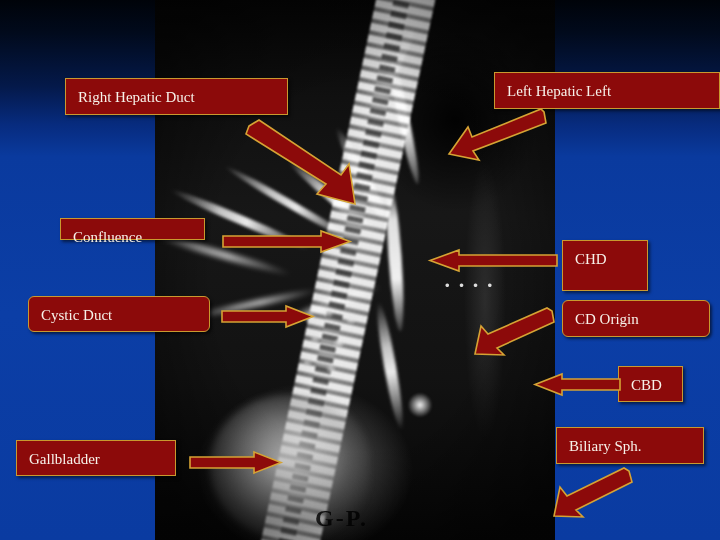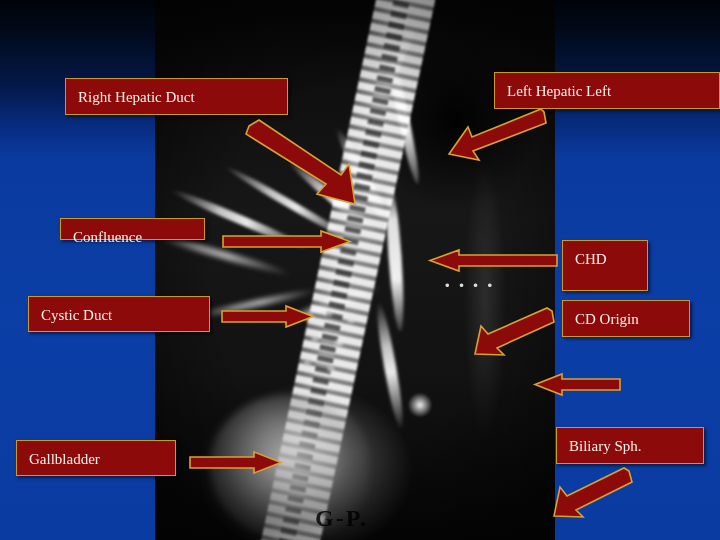--- a/index.html
+++ b/index.html
@@ -207,24 +207,25 @@
   </div>
 
   <div class="label" style="left:65px; top:78px; width:223px; height:37px;">Right Hepatic Duct</div>
 
   <div class="label" style="left:494px; top:72px; width:226px; height:37px;">Left Hepatic Left</div>
 
   <div class="label" style="left:60px; top:218px; width:145px; height:20px;">Confluence</div>
 
   <div class="label" style="left:562px; top:240px; width:86px; height:51px;">CHD</div>
 
-  <div class="label" style="left:28px; top:296px; width:182px; height:36px;">Cystic Duct</div>
-
-  <div class="label" style="left:562px; top:300px; width:128px; height:37px;">CD Origin</div>
-
+  <div class="label" style="left:28px; top:296px; width:182px; height:36px;border-radius:6px;">Cystic Duct</div>
+
+  <div class="label" style="left:562px; top:300px; width:148px; height:37px;border-radius:6px;">CD Origin</div>
+
+  <div class="label" style="left:618px; top:366px; width:65px; height:36px;">CBD</div>
 
   <div class="label" style="left:16px; top:440px; width:160px; height:36px;">Gallbladder</div>
 
   <div class="label" style="left:556px; top:427px; width:148px; height:37px;">Biliary Sph.</div>
 
   <svg class="arrow-svg" style="left:245px; top:120px;" width="120" height="90" viewBox="0 0 120 90">
     <polygon class="arrow-shape" points="4,6 14,0 96,55 104,44 110,84 72,74 81,64 1,14"></polygon>
   </svg>
 
   <svg class="arrow-svg" style="left:447px; top:110px;" width="100" height="60" viewBox="0 0 100 60">

